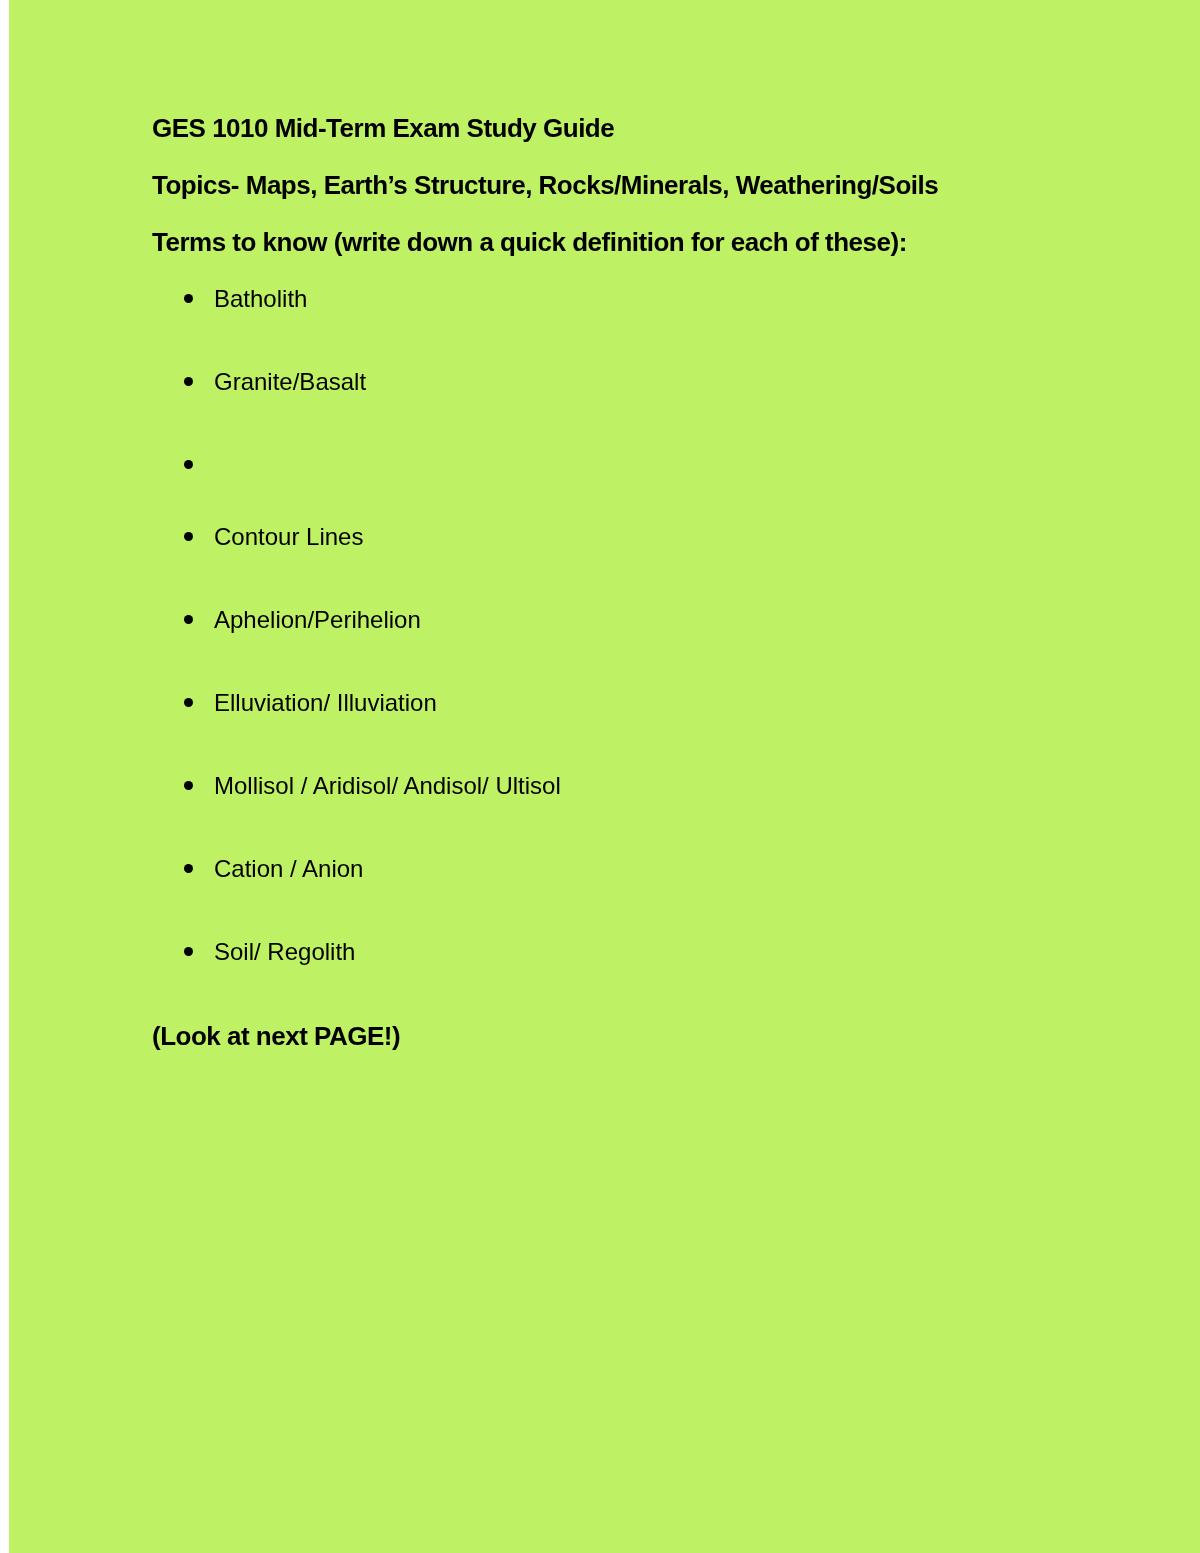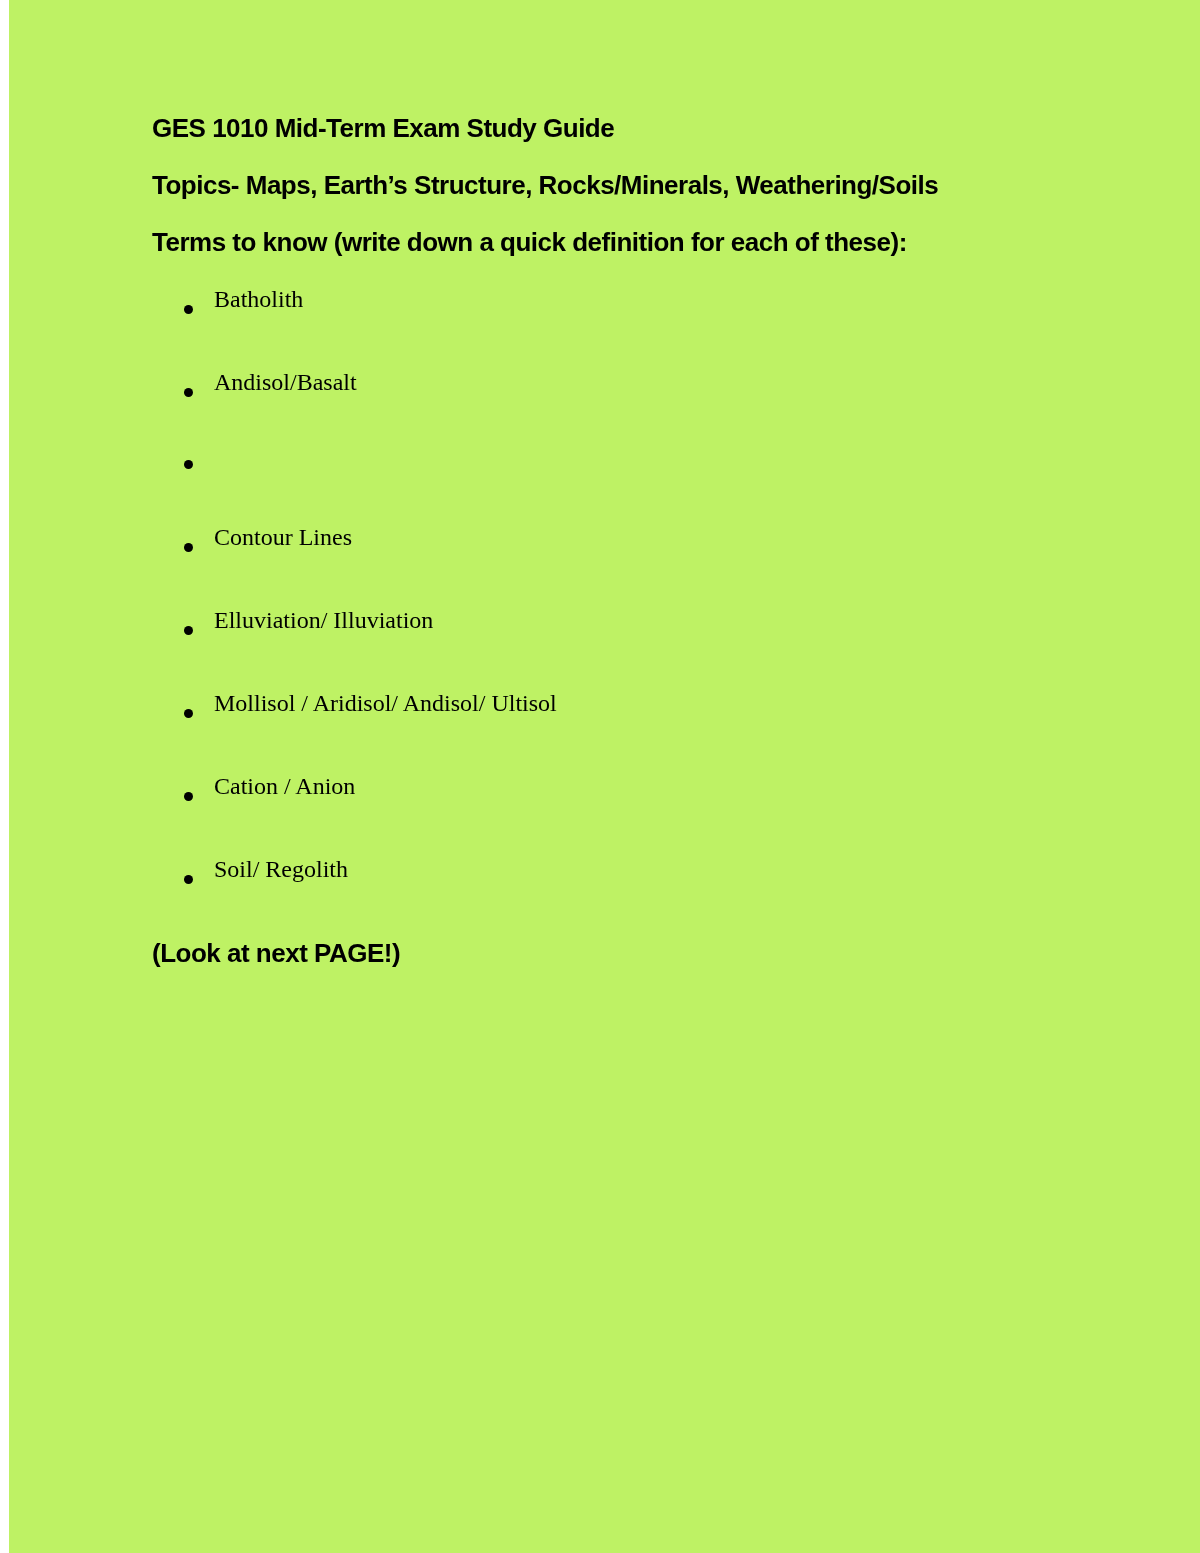--- a/index.html
+++ b/index.html
@@ -32,23 +32,23 @@
     margin: 0 0 24px 0;
     color: #000000;
   }
   ul.terms-list {
     list-style: none;
     margin: 25px 0 0 0;
     padding: 0;
   }
   ul.terms-list li {
     display: flex;
-    align-items: flex-end;
+    align-items: flex-start;
     margin: 0 0 53px 0;
-    font-family: Liberation Serif, serif;
+    font-family: Liberation Sans, sans-serif;
     font-size: 24px;
     line-height: 30px;
     color: #000000;
   }
   .bullet {
     flex: 0 0 auto;
     width: 9px;
     height: 9px;
     border-radius: 50%;
     background: #000000;
@@ -75,28 +75,32 @@
   <p class="heading">Terms to know (write down a quick definition for each of these):</p>
 
   <ul class="terms-list">
 
   <li>
       <span class="bullet"></span>
       <span>Batholith</span>
     </li>
       <li>
       <span class="bullet"></span>
-      <span>Andisol/Basalt</span>
+      <span>Granite/Basalt</span>
     </li>
       <li>
       <span class="bullet"></span>
     </li>
       <li>
       <span class="bullet"></span>
       <span>Contour Lines</span>
+    </li>
+      <li>
+      <span class="bullet"></span>
+      <span>Aphelion/Perihelion</span>
     </li>
       <li>
       <span class="bullet"></span>
       <span>Elluviation/ Illuviation</span>
     </li>
       <li>
       <span class="bullet"></span>
       <span>Mollisol / Aridisol/ Andisol/ Ultisol</span>
     </li>
       <li>

